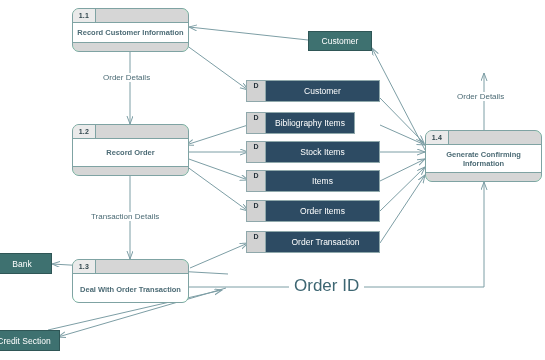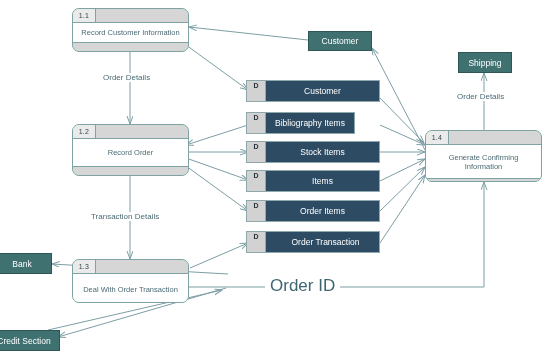--- a/index.html
+++ b/index.html
@@ -12,20 +12,21 @@
   #wires{position:absolute;left:0;top:0;width:545px;height:360px;}
 
   
   .process{
     position:absolute;
     border:1px solid #7fa3a3;
     border-radius:7px;
     background:#86efac;
     box-sizing:border-box;
     overflow:hidden;
+    font-weight:bold;
   }
   .proc-head{
     height:13px;
     background:#d6d6d6;
     border-bottom:1px solid #7fa3a3;
     display:flex;align-items:stretch;
   }
   .proc-id{
     width:22px;
     background:#eaeaea;
@@ -181,21 +182,21 @@
       <div class="proc-id">1.3</div>
     </div>
     <div class="proc-body" style="height:31px;">Deal With Order Transaction</div>
     <div class="proc-foot"></div>
   </div>
 
   <div class="process" style="left:425px;top:130px;width:117px;height:52px;">
     <div class="proc-head">
       <div class="proc-id">1.4</div>
     </div>
-    <div class="proc-body" style="height:33px;">Generate Confirming Information</div>
+    <div class="proc-body" style="height:27px;">Generate Confirming Information</div>
     <div class="proc-foot"></div>
   </div>
 
   <div class="store" style="left:246px;top:80px;width:134px;">
     <div class="store-d">D</div>
     <div class="store-label">Customer</div>
   </div>
 
   <div class="store" style="left:246px;top:112px;width:109px;">
     <div class="store-d">D</div>
@@ -217,27 +218,26 @@
     <div class="store-label">Order Items</div>
   </div>
 
   <div class="store" style="left:246px;top:231px;width:134px;gap:6px;">
     <div class="store-d">D</div>
     <div class="store-label">Order Transaction</div>
   </div>
 
   <div class="entity" style="left:308px;top:31px;width:64px;height:20px;">Customer</div>
 
-  <div class="entity" style="left:458px;top:52px;width:54px;height:21px;">Shipping</div>
 
   <div class="entity" style="left:-8px;top:253px;width:60px;height:21px;">Bank</div>
 
   <div class="entity" style="left:-12px;top:330px;width:72px;height:21px;">Credit Section</div>
 
   <div class="flabel" style="left:101px;top:73px;">Order Details</div>
 
   <div class="flabel" style="left:89px;top:212px;">Transaction Details</div>
 
   <div class="flabel" style="left:455px;top:92px;">Order Details</div>
 
-  <div class="flabel big" style="left:265px;top:276px;">Order ID</div>
+  <div class="flabel big" style="left:289px;top:276px;">Order ID</div>
 
 </div>
 
 </body></html>

